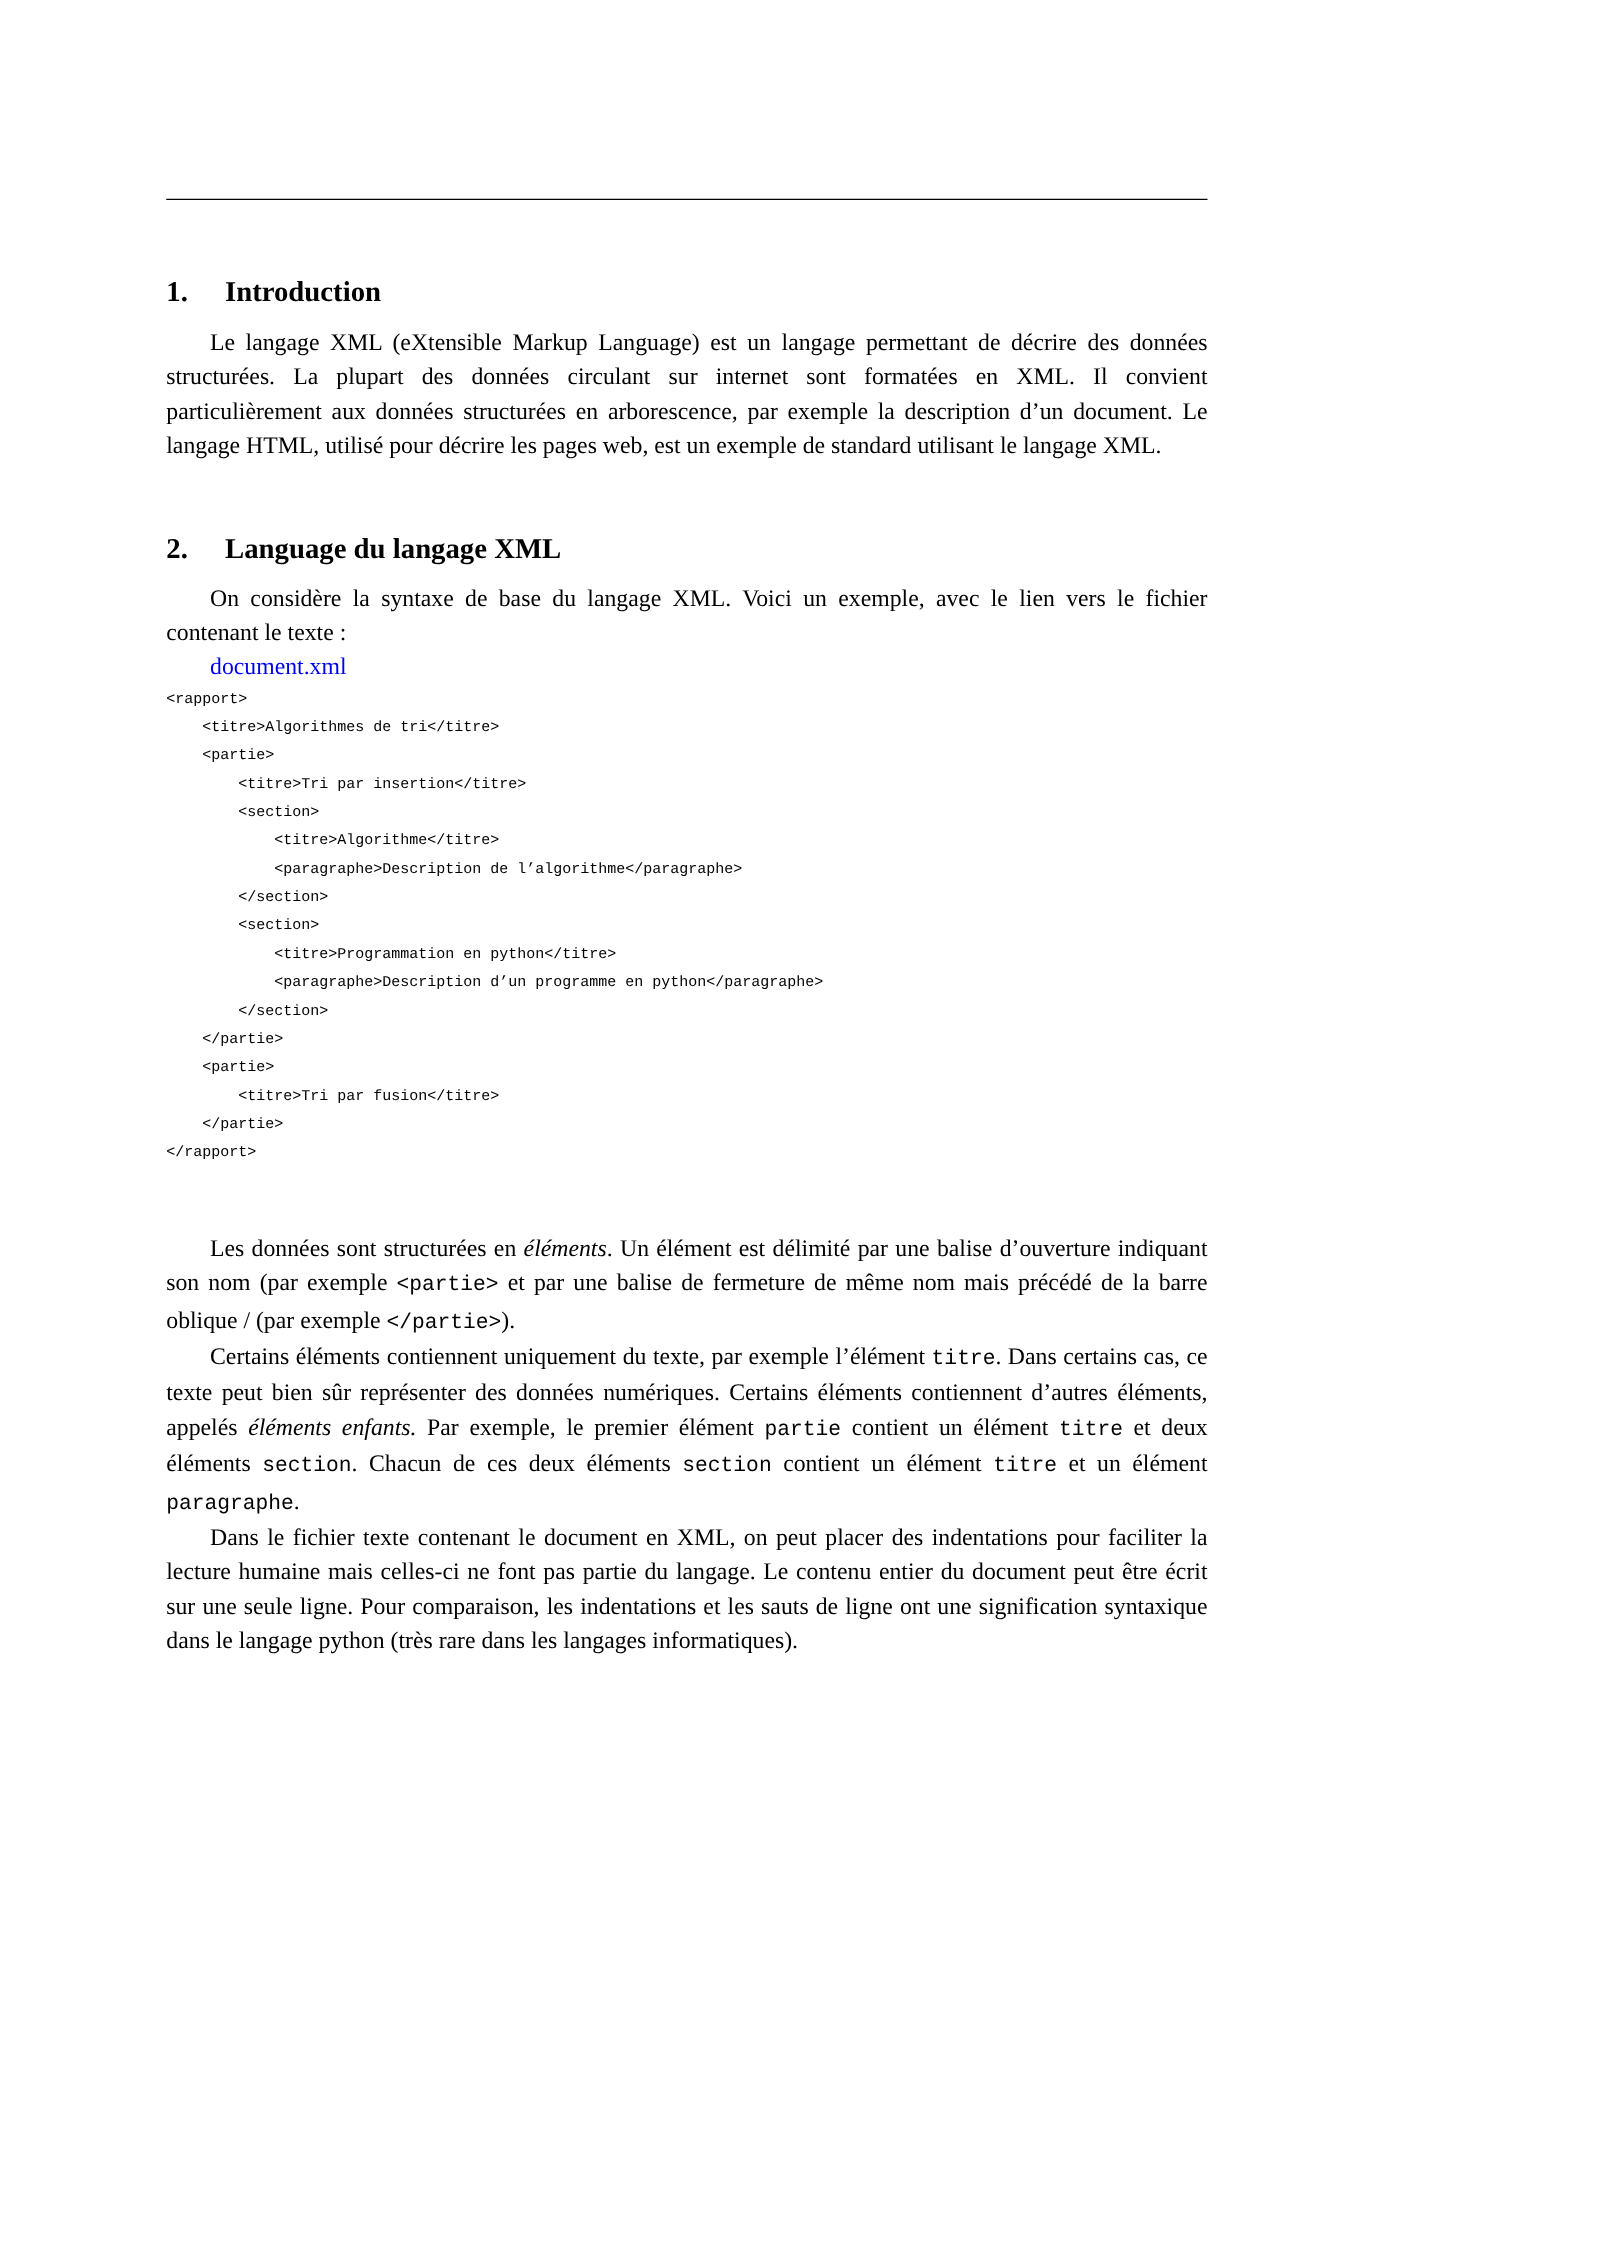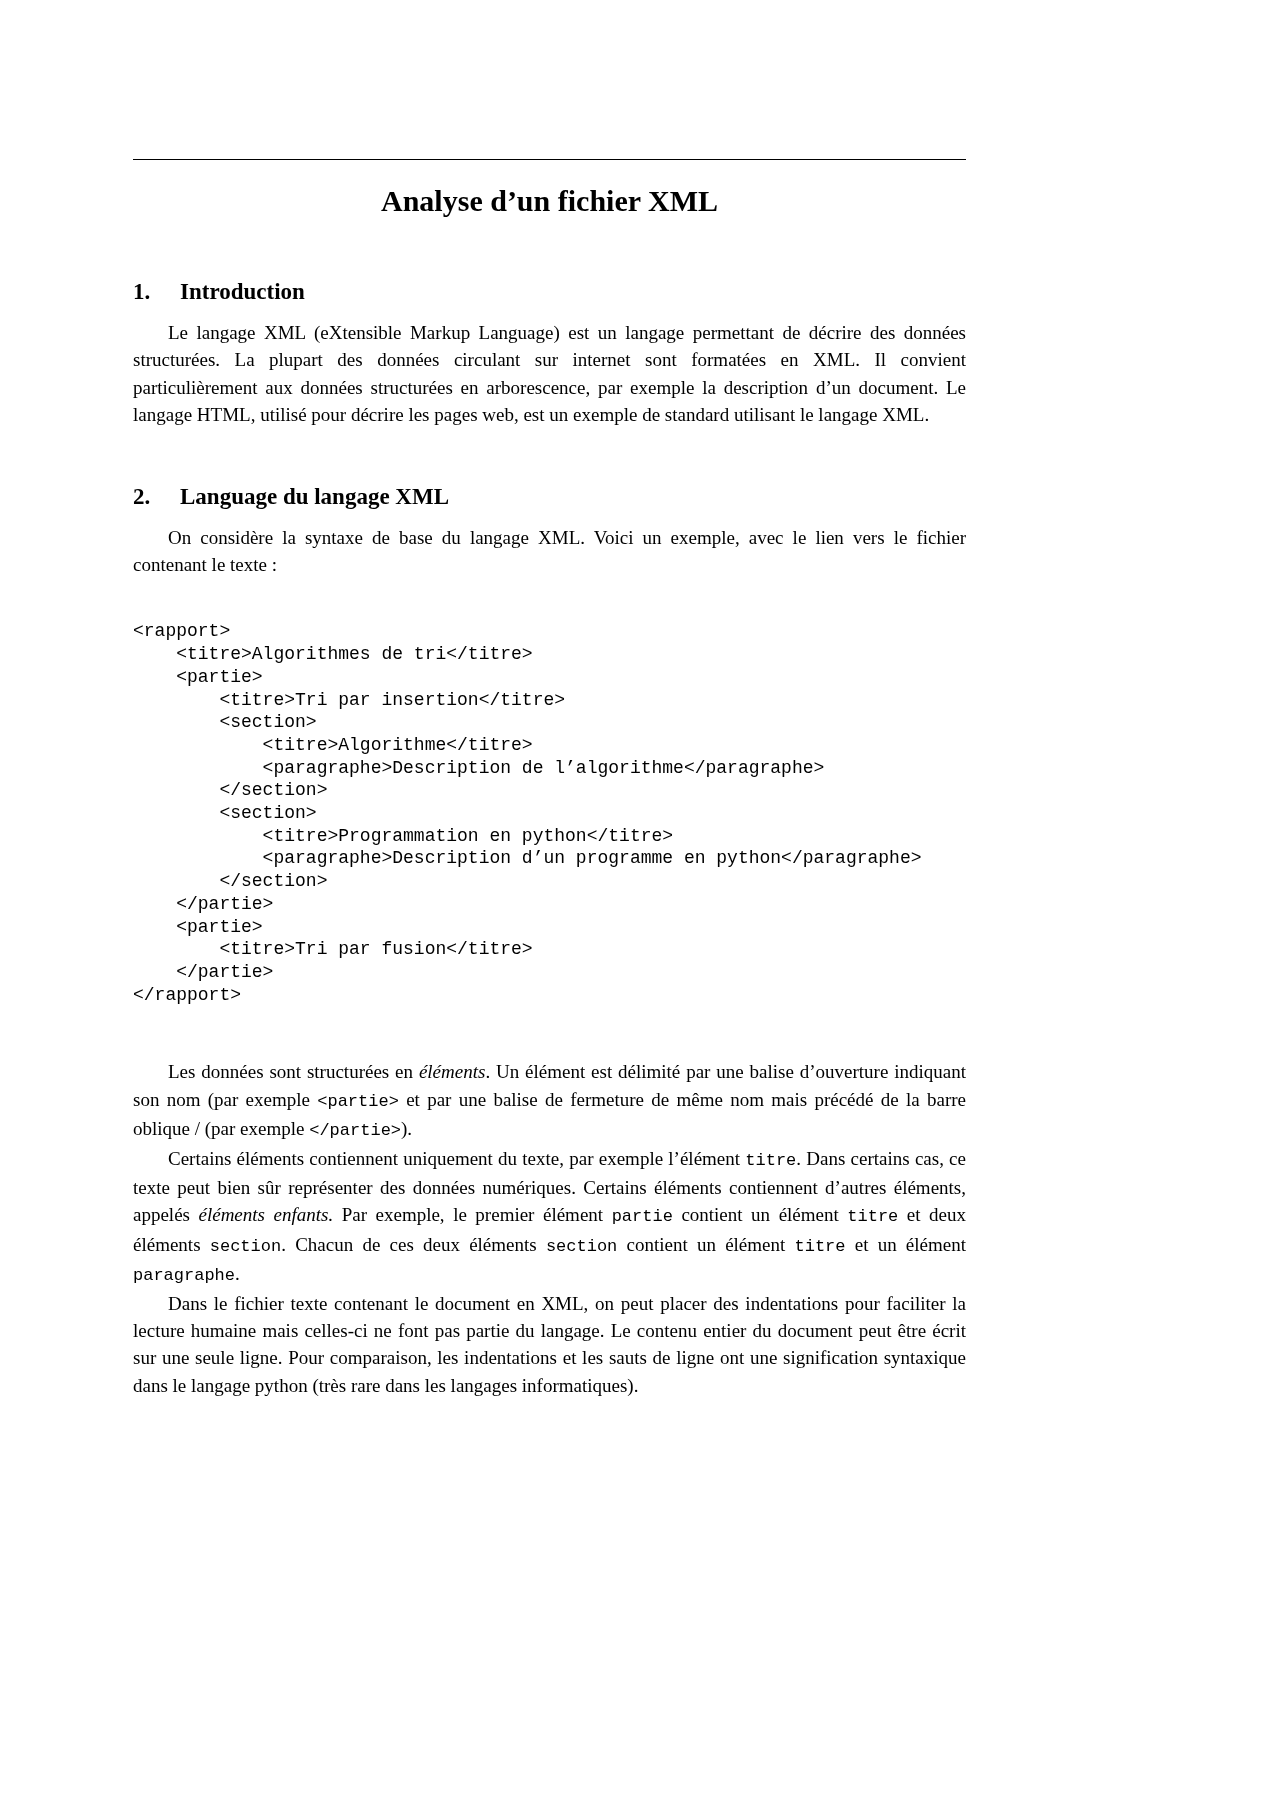--- a/index.html
+++ b/index.html
@@ -50,50 +50,51 @@
   .run-italic { font-style: italic; }
 
   .doc-link {
     color: #0000ee;
     text-decoration: none;
     cursor: pointer;
   }
 
   .code-block {
     font-family: "Liberation Mono", "DejaVu Sans Mono", monospace;
-    font-size: 18px;
+    font-size: 12px;
     line-height: 22.7px;
-    margin-top: 42px;
     white-space: pre;
   }
   .after-code { margin-top: 52px; }
 </style>
 </head>
 <body>
 
 <div class="page" data-name="document-page">
 
   <div class="title-rule" data-name="title-rule"></div>
 
-  <h1 class="doc-title" data-name="document-title">Analyse d’un fichier XML</h1>
 
   <section class="section" data-name="section-introduction">
     <h2 class="section-heading" data-name="section-1-heading">
       <span class="sec-num" data-name="section-1-number">1.</span>
       <span class="sec-title" data-name="section-1-title">Introduction</span>
     </h2>
     <p class="body-par" data-name="intro-paragraph-1"><span>Le langage XML (eXtensible Markup Language) est un langage permettant de décrire des données structurées. La plupart des données circulant sur internet sont formatées en XML. Il convient particulièrement aux données structurées en arborescence, par exemple la description d’un document. Le langage HTML, utilisé pour décrire les pages web, est un exemple de standard utilisant le langage XML.</span></p>
   </section>
 
   <section class="section" data-name="section-syntaxe">
     <h2 class="section-heading" data-name="section-2-heading">
       <span class="sec-num" data-name="section-2-number">2.</span>
       <span class="sec-title" data-name="section-2-title">Language du langage XML</span>
     </h2>
     <p class="body-par" data-name="syntaxe-paragraph-1"><span>On considère la syntaxe de base du langage XML. Voici un exemple, avec le lien vers le fichier contenant le texte :</span></p>
+    <p class="body-par" data-name="document-link-line">
+      <a class="doc-link" href="#" data-name="document-xml-link">document.xml</a>
+    </p>
     <pre class="code-block" data-name="xml-code-block">&lt;rapport&gt;
     &lt;titre&gt;Algorithmes de tri&lt;/titre&gt;
     &lt;partie&gt;
         &lt;titre&gt;Tri par insertion&lt;/titre&gt;
         &lt;section&gt;
             &lt;titre&gt;Algorithme&lt;/titre&gt;
             &lt;paragraphe&gt;Description de l’algorithme&lt;/paragraphe&gt;
         &lt;/section&gt;
         &lt;section&gt;
             &lt;titre&gt;Programmation en python&lt;/titre&gt;

